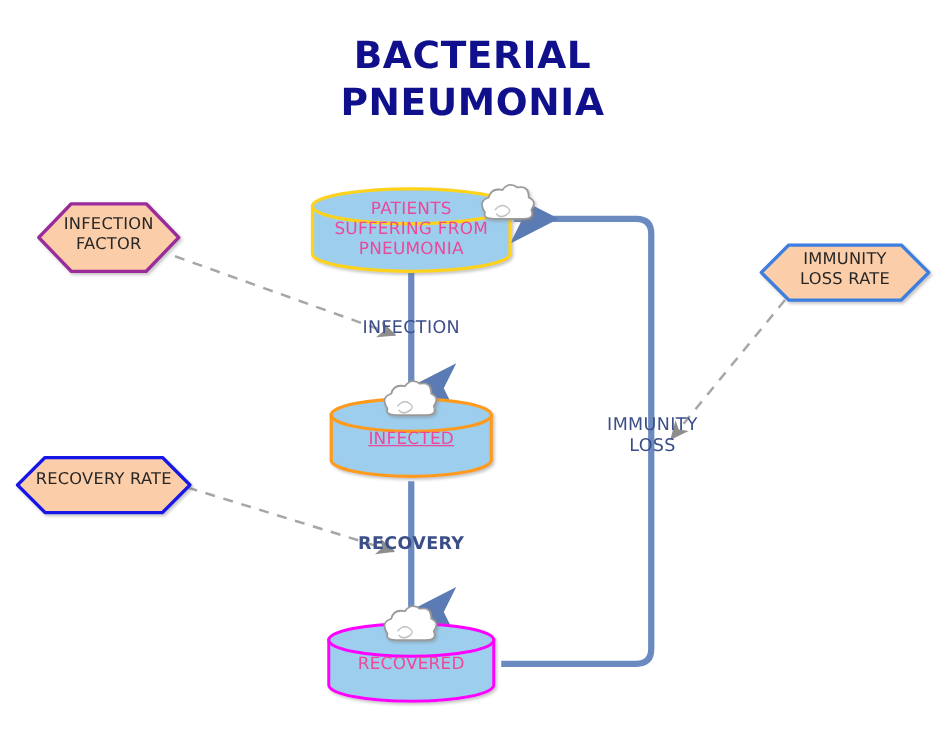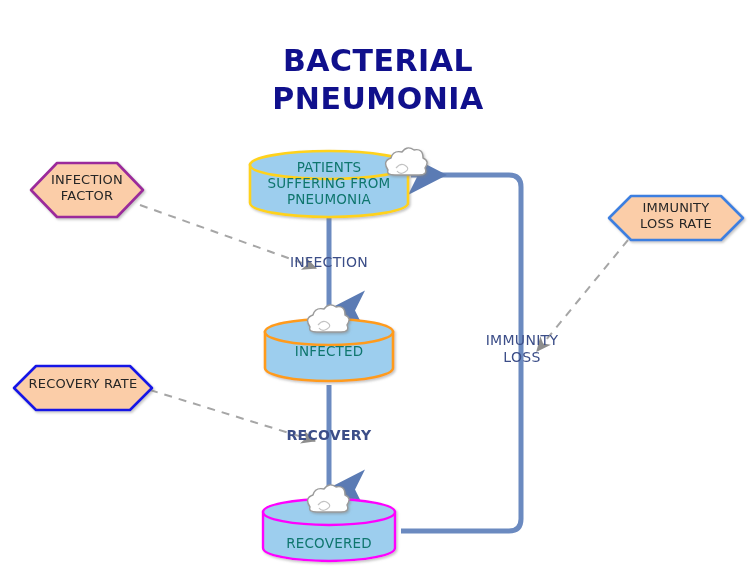--- a/index.html
+++ b/index.html
@@ -21,35 +21,34 @@
     top: 26px;
     width: 756px;
     text-align: center;
     color: #10108C;
     font-weight: bold;
     font-size: 30px;
     line-height: 38px;
     letter-spacing: 0.5px;
     white-space: pre-line;
     font-family: "DejaVu Sans", "Liberation Sans", sans-serif;
-    margin-top: 16px;
   }
 
   svg#canvas {
     position: absolute;
     left: 0;
     top: 0;
     width: 756px;
     height: 584px;
   }
 
   .stock-label {
     position: absolute;
     text-align: center;
-    color: #0f766e;
+    color: #ec4899;
     font-size: 13.5px;
     line-height: 16px;
     white-space: pre-line;
     letter-spacing: 0.2px;
     pointer-events: none;
   }
   .hex-label {
     position: absolute;
     text-align: center;
     color: #262626;
@@ -157,23 +156,23 @@
 
   <g filter="url(#softShadow)">
     <polygon points="609,218 631,196 721,196 743,218 721,240 631,240" fill="#FBCDA8" stroke="#3D7FE0" stroke-width="2.6" stroke-linejoin="round"></polygon>
   </g>
 </svg>
 
 <div class="stock-label" style="left:234px; top:159px; width:190px;">PATIENTS
 SUFFERING FROM
 PNEUMONIA</div>
 
-<div class="stock-label" style="left:264px; top:343px; width:130px;">INFECTED</div>
+<div class="stock-label" style="left:264px; top:343px; width:130px;text-decoration:underline;">INFECTED</div>
 
-<div class="stock-label" style="left:262px; top:523px; width:134px;margin-top:12px;">RECOVERED</div>
+<div class="stock-label" style="left:262px; top:523px; width:134px;">RECOVERED</div>
 
 <div class="hex-label" style="left:32px; top:172px; width:110px;">INFECTION
 FACTOR</div>
 
 <div class="hex-label" style="left:12px; top:376px; width:142px;">RECOVERY RATE</div>
 
 <div class="hex-label" style="left:614px; top:200px; width:124px;">IMMUNITY
 LOSS RATE</div>
 
 <div class="flow-label" style="left:254px; top:254px; width:150px;">INFECTION</div>

